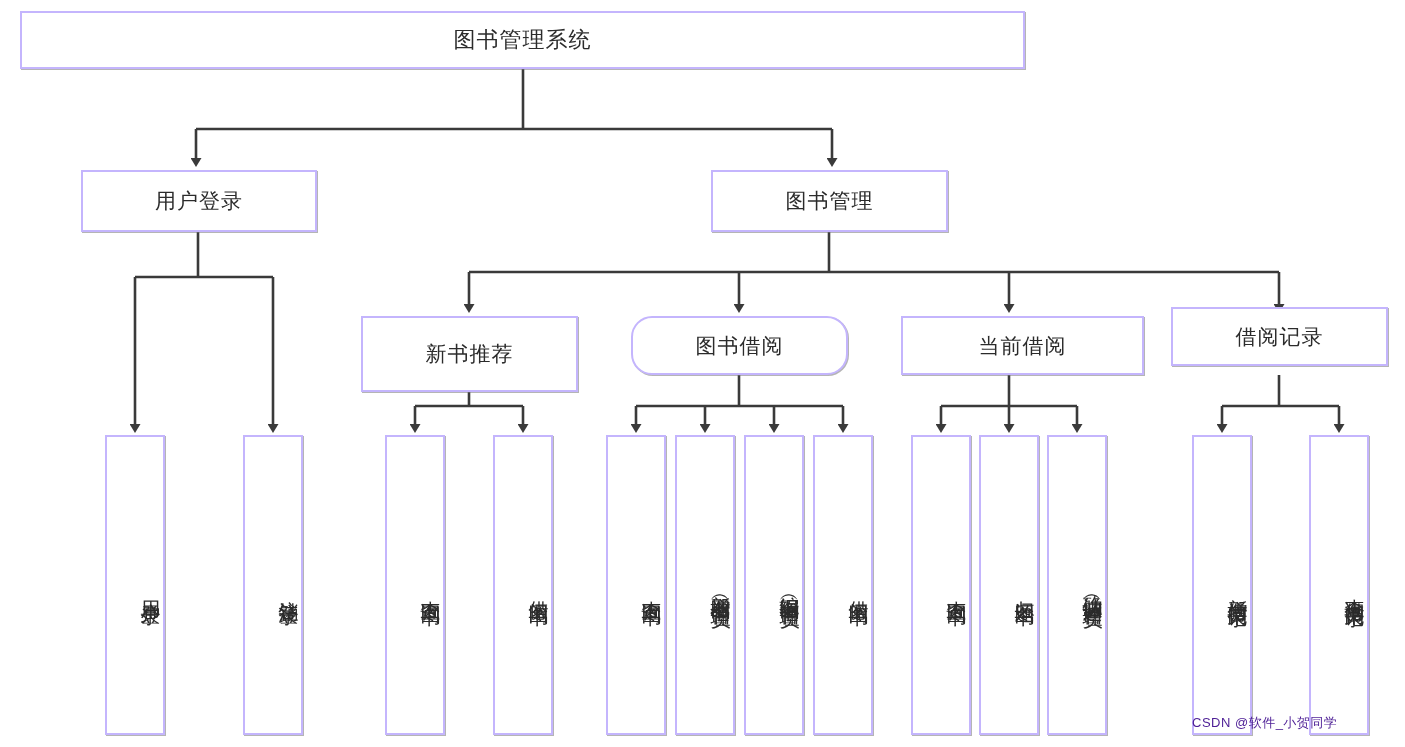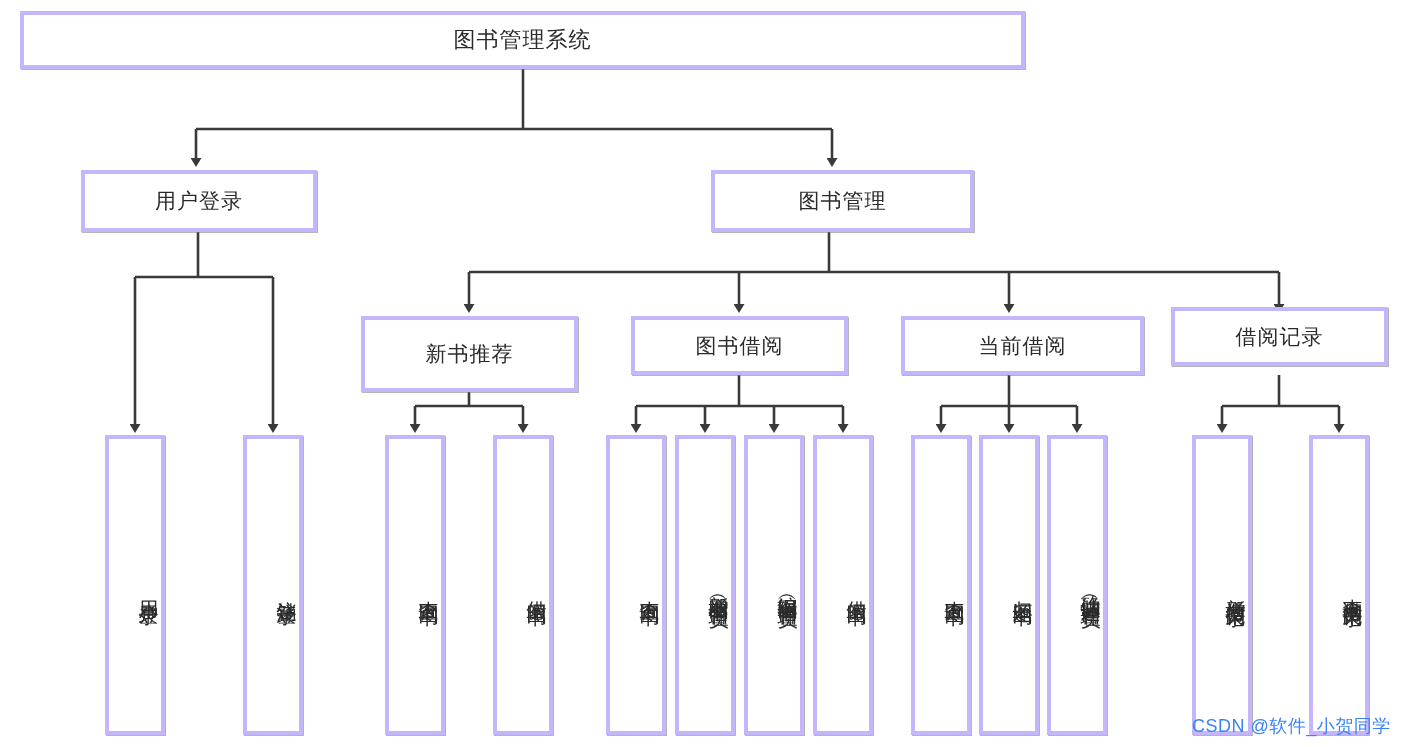--- a/index.html
+++ b/index.html
@@ -20,21 +20,21 @@
   #wires {
     position: absolute;
     left: 0; top: 0;
     width: 1405px;
     height: 747px;
     pointer-events: none;
   }
   .node {
     position: absolute;
     box-sizing: border-box;
-    border: 4px solid #c4b5fd;
+    border: 2px solid #c4b5fd;
     background: #ffffff;
     display: flex;
     align-items: center;
     justify-content: center;
     color: #2b2b2b;
     box-shadow: 1px 1px 0 rgba(120,120,120,0.55);
   }
   .node.horiz {
     font-size: 21px;
     letter-spacing: 1px;
@@ -54,22 +54,22 @@
     justify-content: center;
   }
   .node.vert .vlabel {
     writing-mode: vertical-rl;
     text-orientation: upright;
     display: block;
     white-space: nowrap;
   }
   .watermark {
     position: absolute;
-    font-size: 18px;
-    color: #3b82f6;
+    font-size: 13px;
+    color: #4c1d95;
     letter-spacing: 0.5px;
     white-space: nowrap;
     user-select: none;
   }
 </style>
 </head>
 <body>
 
 <div id="canvas">
 
@@ -124,28 +124,28 @@
     </g>
   </svg>
 
   <div class="node horiz root" style="left:20px; top:11px; width:1005px; height:58px;">
     <span>图书管理系统</span>
   </div>
 
   <div class="node horiz" style="left:81px; top:170px; width:236px; height:62px;">
     <span>用户登录</span>
   </div>
-  <div class="node horiz" style="left:711px; top:170px; width:263px; height:62px;text-align:center;">
+  <div class="node horiz" style="left:711px; top:170px; width:237px; height:62px;text-align:center;">
     <span>图书管理</span>
   </div>
 
   <div class="node horiz" style="left:361px; top:316px; width:217px; height:76px;">
     <span>新书推荐</span>
   </div>
-  <div class="node horiz" style="left:631px; top:316px; width:217px; height:59px;">
+  <div class="node horiz" style="left:631px; top:316px; width:217px; height:59px;border-radius:21px;">
     <span>图书借阅</span>
   </div>
   <div class="node horiz" style="left:901px; top:316px; width:243px; height:59px;">
     <span>当前借阅</span>
   </div>
   <div class="node horiz" style="left:1171px; top:307px; width:217px; height:59px;text-align:right;">
     <span>借阅记录</span>
   </div>
 
   <div class="node vert" style="left:105px; top:435px; width:60px; height:300px;">

